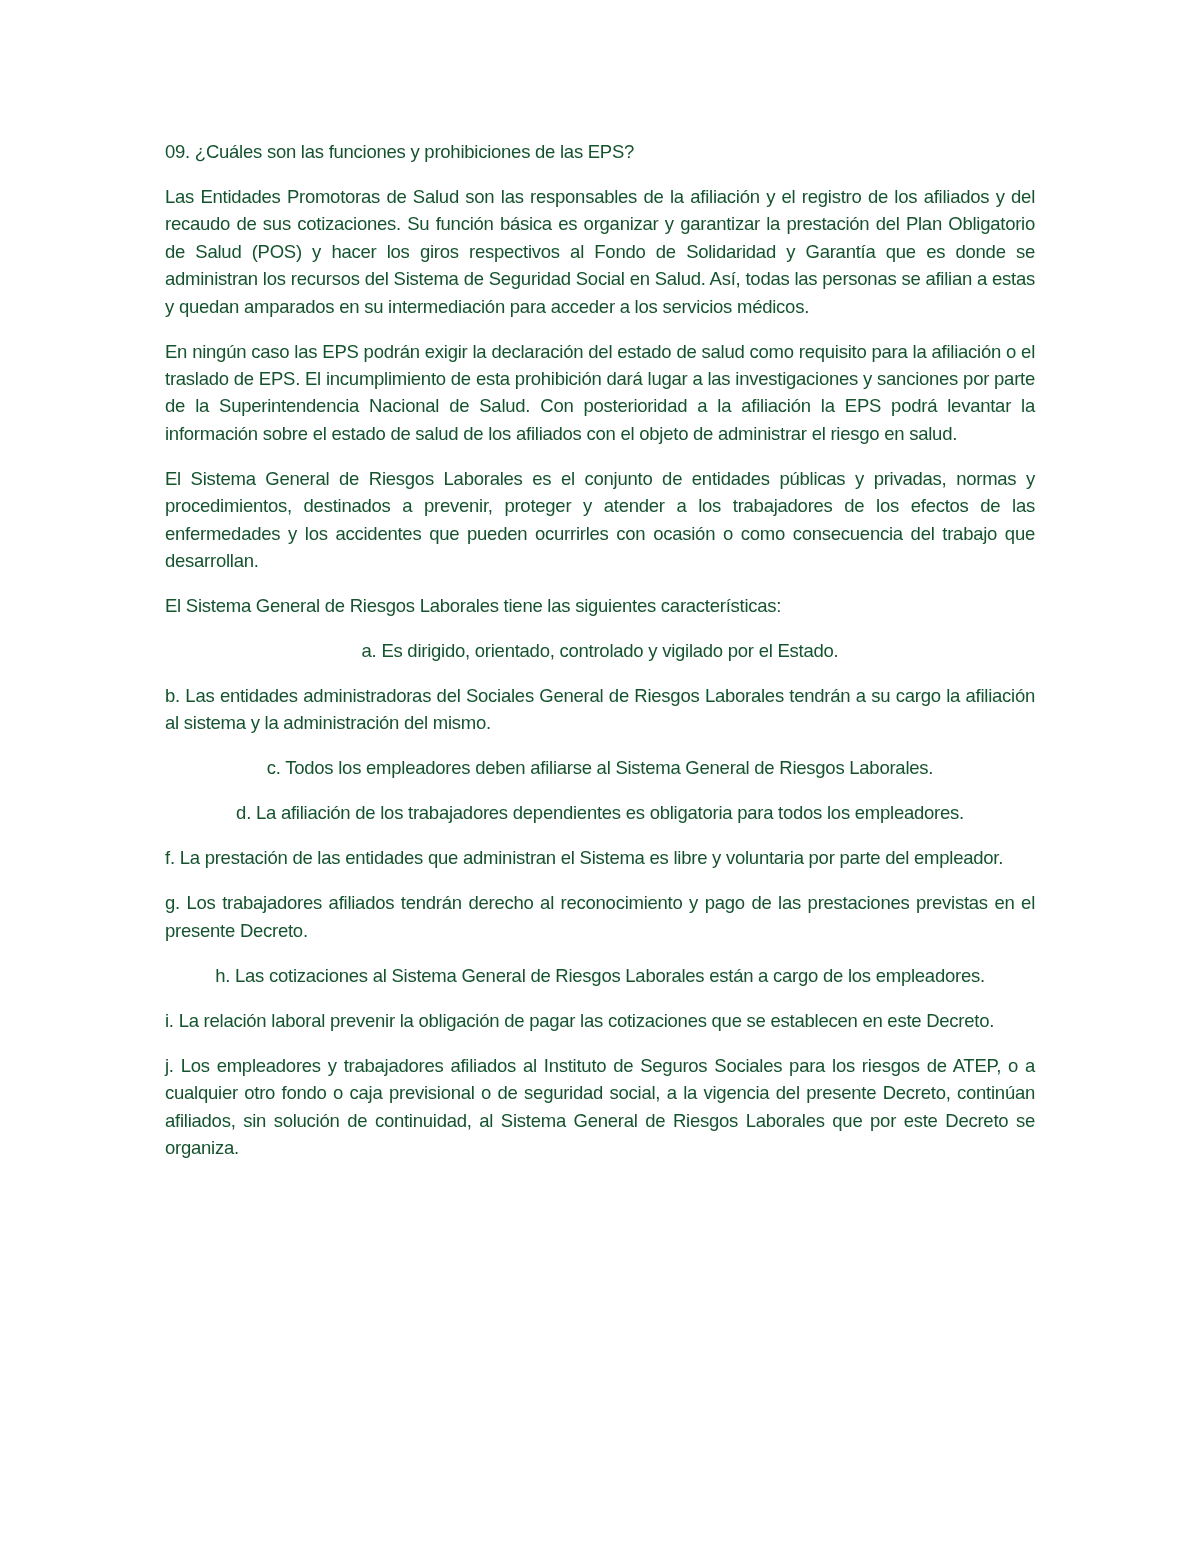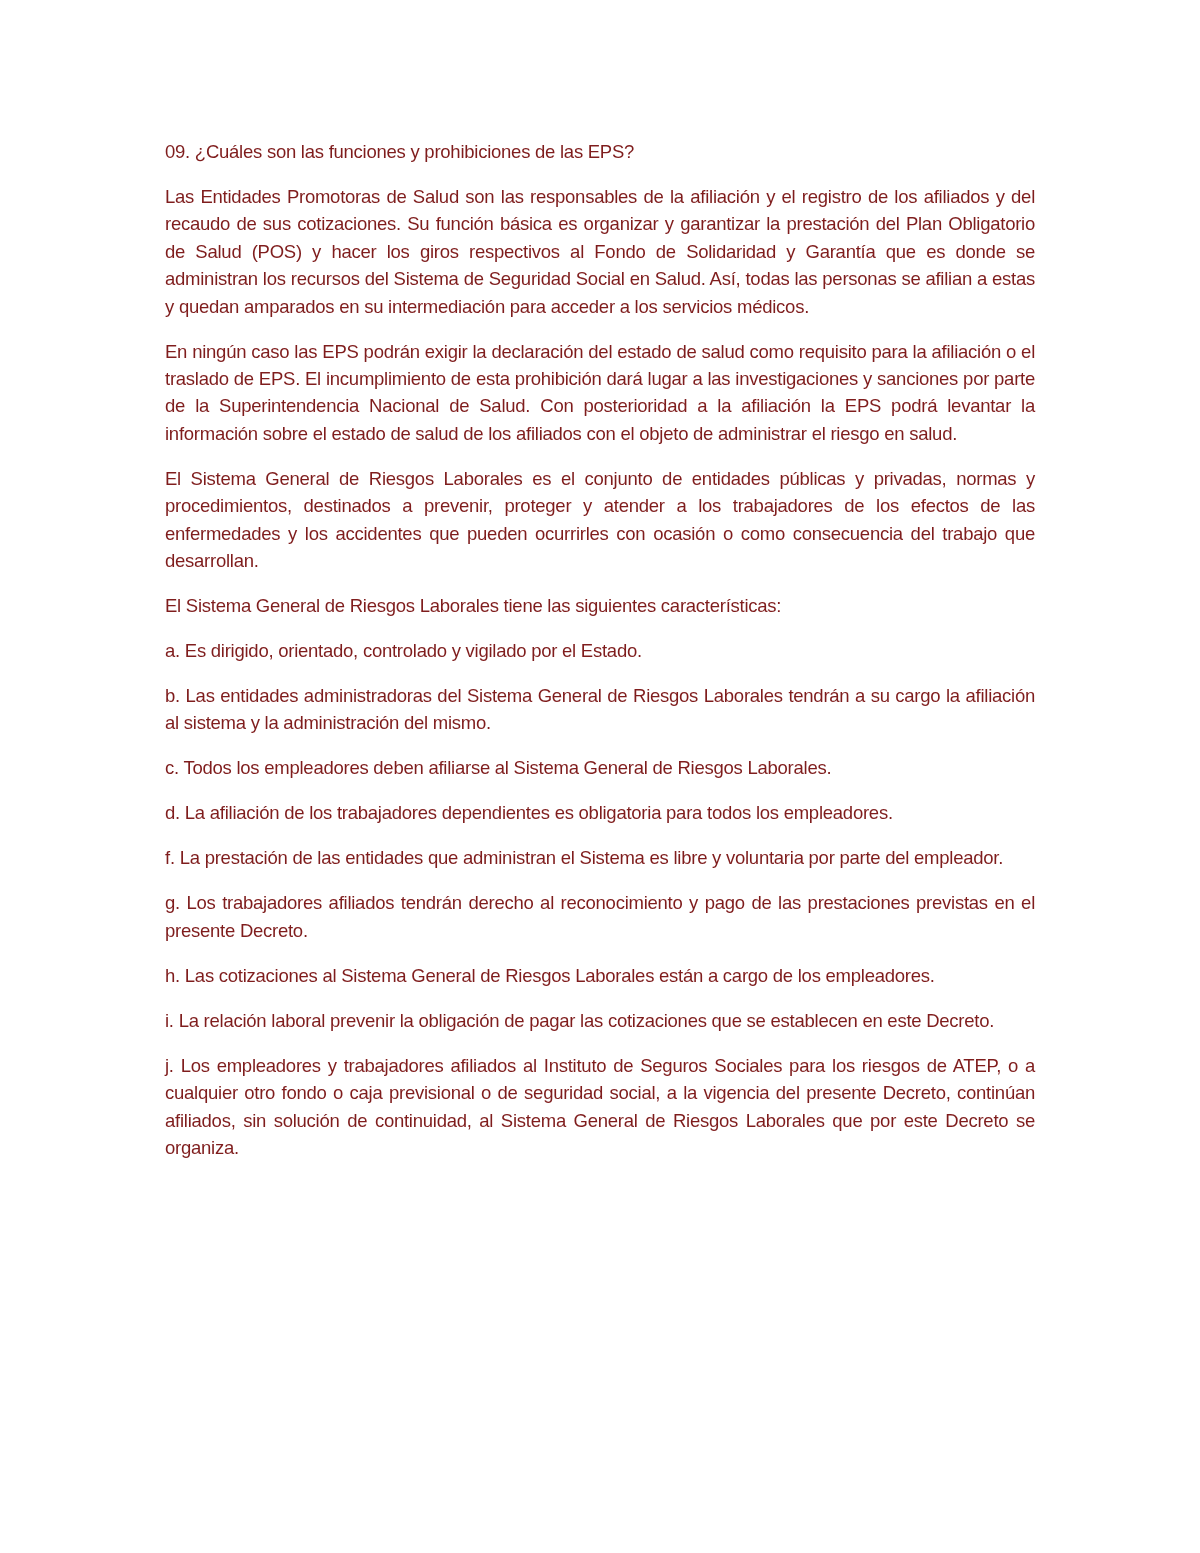--- a/index.html
+++ b/index.html
@@ -15,44 +15,44 @@
     overflow: hidden;
     box-sizing: border-box;
     padding: 138px 165px 0 165px;
   }
   .doc {
     width: 870px;
     font-family: "Liberation Sans", "DejaVu Sans", sans-serif;
     font-size: 18.5px;
     line-height: 27.4px;
     letter-spacing: -0.25px;
-    color: #7f1d1d;
+    color: #14532d;
     font-weight: 400;
   }
   .doc p {
     margin: 0 0 17.6px 0;
     text-align: justify;
     text-justify: inter-word;
   }
   .doc p.single {
-    text-align: left;
+    text-align: center;
   }
 </style>
 </head>
 <body>
 
 <div class="page">
   <div class="doc">
     <p>09. ¿Cuáles son las funciones y prohibiciones de las EPS?</p>
     <p>Las Entidades Promotoras de Salud son las responsables de la afiliación y el registro de los afiliados y del recaudo de sus cotizaciones. Su función básica es organizar y garantizar la prestación del Plan Obligatorio de Salud (POS) y hacer los giros respectivos al Fondo de Solidaridad y Garantía que es donde se administran los recursos del Sistema de Seguridad Social en Salud. Así, todas las personas se afilian a estas y quedan amparados en su intermediación para acceder a los servicios médicos.</p>
     <p>En ningún caso las EPS podrán exigir la declaración del estado de salud como requisito para la afiliación o el traslado de EPS. El incumplimiento de esta prohibición dará lugar a las investigaciones y sanciones por parte de la Superintendencia Nacional de Salud. Con posterioridad a la afiliación la EPS podrá levantar la información sobre el estado de salud de los afiliados con el objeto de administrar el riesgo en salud.</p>
     <p>El Sistema General de Riesgos Laborales es el conjunto de entidades públicas y privadas, normas y procedimientos, destinados a prevenir, proteger y atender a los trabajadores de los efectos de las enfermedades y los accidentes que pueden ocurrirles con ocasión o como consecuencia del trabajo que desarrollan.</p>
     <p>El Sistema General de Riesgos Laborales tiene las siguientes características:</p>
     <p class="single">a. Es dirigido, orientado, controlado y vigilado por el Estado.</p>
-    <p>b. Las entidades administradoras del Sistema General de Riesgos Laborales tendrán a su cargo la afiliación al sistema y la administración del mismo.</p>
+    <p>b. Las entidades administradoras del Sociales General de Riesgos Laborales tendrán a su cargo la afiliación al sistema y la administración del mismo.</p>
     <p class="single">c. Todos los empleadores deben afiliarse al Sistema General de Riesgos Laborales.</p>
     <p class="single">d. La afiliación de los trabajadores dependientes es obligatoria para todos los empleadores.</p>
     <p>f. La prestación de las entidades que administran el Sistema es libre y voluntaria por parte del empleador.</p>
     <p>g. Los trabajadores afiliados tendrán derecho al reconocimiento y pago de las prestaciones previstas en el presente Decreto.</p>
     <p class="single">h. Las cotizaciones al Sistema General de Riesgos Laborales están a cargo de los empleadores.</p>
     <p>i. La relación laboral prevenir la obligación de pagar las cotizaciones que se establecen en este Decreto.</p>
     <p>j. Los empleadores y trabajadores afiliados al Instituto de Seguros Sociales para los riesgos de ATEP, o a cualquier otro fondo o caja previsional o de seguridad social, a la vigencia del presente Decreto, continúan afiliados, sin solución de continuidad, al Sistema General de Riesgos Laborales que por este Decreto se organiza.</p>
   </div>
 </div>
 

